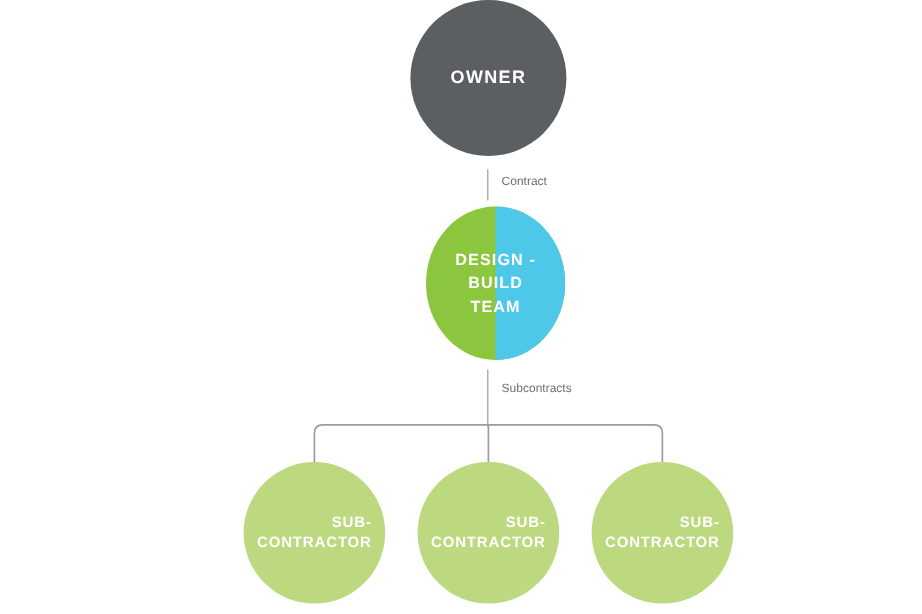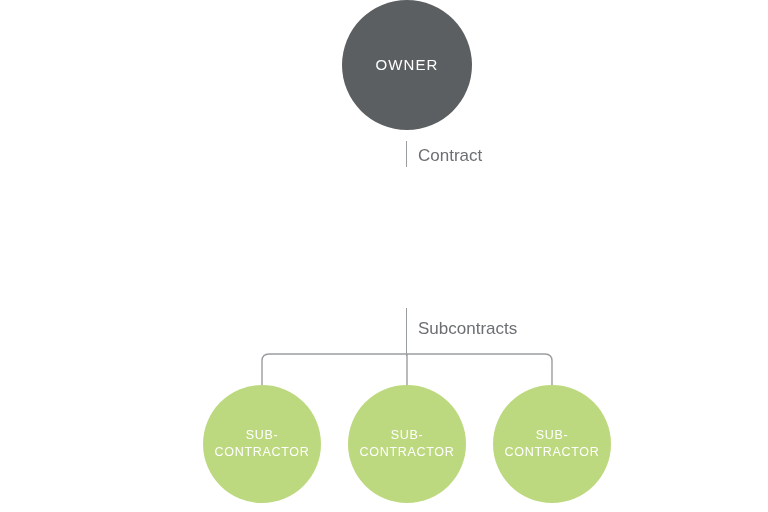--- a/index.html
+++ b/index.html
@@ -23,21 +23,21 @@
   .node {
     position: absolute;
     border-radius: 50%;
     display: flex;
     align-items: center;
     justify-content: center;
     box-sizing: border-box;
   }
   .node-label {
     color: #ffffff;
-    font-weight: normal;
+    font-weight: bold;
     text-align: center;
     text-transform: uppercase;
     line-height: 1.28;
     white-space: pre-line;
     user-select: none;
   }
 
   
   #owner-node {
     left: 342px;
@@ -80,20 +80,21 @@
   .sub-node {
     top: 385px;
     width: 118px;
     height: 118px;
     background: #bdd97f;
   }
   .sub-node .node-label {
     font-size: 12.5px;
     letter-spacing: 0.7px;
     line-height: 1.35;
+    text-align: right;
   }
   #sub-node-0 { left: 203px; }
   #sub-node-1 { left: 348px; }
   #sub-node-2 { left: 493px; }
 
   
   .connector-line {
     position: absolute;
     background: #9a9d9f;
   }
@@ -106,21 +107,21 @@
   #subcontracts-line {
     left: 406px;
     top: 308px;
     width: 1.4px;
     height: 48px;
   }
 
   .connector-label {
     position: absolute;
     color: #6c6f71;
-    font-size: 17px;
+    font-size: 10px;
     font-weight: normal;
     white-space: nowrap;
     user-select: none;
   }
   #contract-label {
     left: 418px;
     top: 146px;
   }
   #subcontracts-label {
     left: 418px;
@@ -141,20 +142,26 @@
 
 <div id="canvas">
 
   <div class="node" id="owner-node">
     <span class="node-label">OWNER</span>
   </div>
 
   <div class="connector-line" id="contract-line"></div>
   <span class="connector-label" id="contract-label">Contract</span>
 
+  <div class="node" id="design-build-node">
+    <div class="half-right"></div>
+    <span class="node-label">DESIGN -
+BUILD
+TEAM</span>
+  </div>
 
   <div class="connector-line" id="subcontracts-line"></div>
   <span class="connector-label" id="subcontracts-label">Subcontracts</span>
 
   <svg id="bracket-svg" viewBox="0 0 320 55">
     <path d="M 12,40 L 12,16 Q 12,9 19,9 L 295,9 Q 302,9 302,16 L 302,40" fill="none" stroke="#9a9d9f" stroke-width="1.4"></path>
     <line x1="157" y1="9" x2="157" y2="40" stroke="#9a9d9f" stroke-width="1.4"></line>
   </svg>
 
   <div class="node sub-node" id="sub-node-0">

